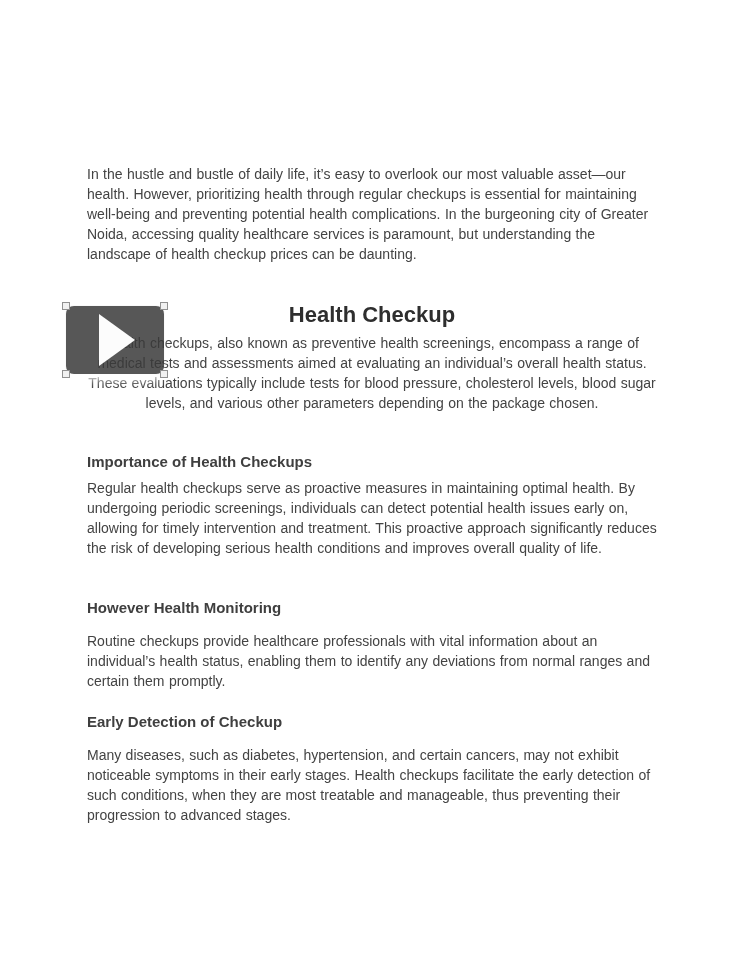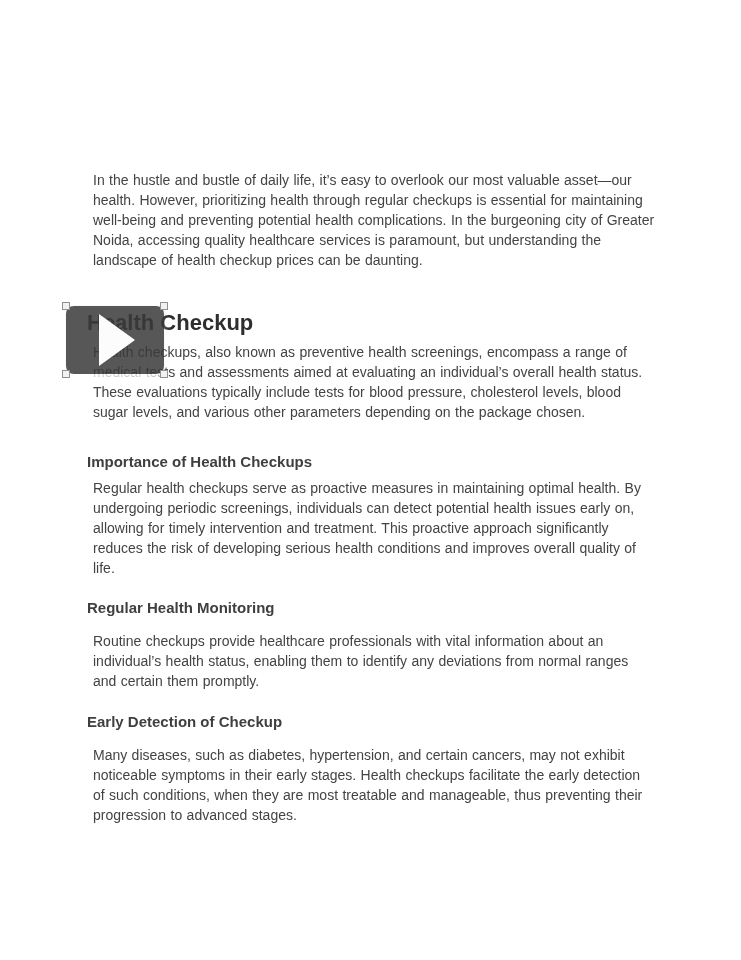--- a/index.html
+++ b/index.html
@@ -17,26 +17,26 @@
   }
   .textcol {
     position: absolute;
     left: 87px;
     width: 570px;
   }
   .body-text {
     font-size: 14px;
     line-height: 20px;
     color: #434343;
-    margin: 6px;
+    margin: 0;
     word-spacing: 0.5px;
   }
   .intro { top: 164px; }
 
-  .sec1 { top: 310px; }
+  .sec1 { top: 302px; text-align: center; }
   .sec2 { top: 452px; }
   .sec3 { top: 598px; }
   .sec4 { top: 712px; }
 
   .h-large {
     font-size: 22px;
     line-height: 26px;
     font-weight: bold;
     color: #2e2e2e;
     margin: 0 0 5px 0;
@@ -98,21 +98,21 @@
     <h1 class="h-large">Health Checkup</h1>
     <p class="body-text">Health checkups, also known as preventive health screenings, encompass a range of medical tests and assessments aimed at evaluating an individual’s overall health status. These evaluations typically include tests for blood pressure, cholesterol levels, blood sugar levels, and various other parameters depending on the package chosen.</p>
   </div>
 
   <div class="textcol sec2">
     <h2 class="h-med">Importance of Health Checkups</h2>
     <p class="body-text">Regular health checkups serve as proactive measures in maintaining optimal health. By undergoing periodic screenings, individuals can detect potential health issues early on, allowing for timely intervention and treatment. This proactive approach significantly reduces the risk of developing serious health conditions and improves overall quality of life.</p>
   </div>
 
   <div class="textcol sec3">
-    <h2 class="h-med">Regular Health Monitoring</h2>
+    <h2 class="h-med">However Health Monitoring</h2>
     <p class="body-text">Routine checkups provide healthcare professionals with vital information about an individual’s health status, enabling them to identify any deviations from normal ranges and certain them promptly.</p>
   </div>
 
   <div class="textcol sec4">
     <h2 class="h-med">Early Detection of Checkup</h2>
     <p class="body-text">Many diseases, such as diabetes, hypertension, and certain cancers, may not exhibit noticeable symptoms in their early stages. Health checkups facilitate the early detection of such conditions, when they are most treatable and manageable, thus preventing their progression to advanced stages.</p>
   </div>
 
   <div class="video-overlay">
     <div class="play-triangle"></div>

